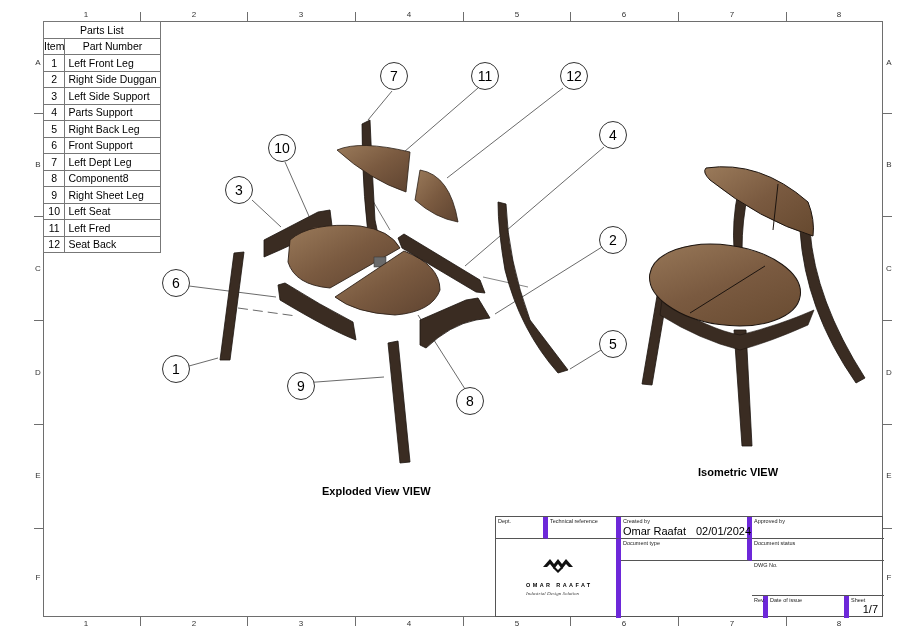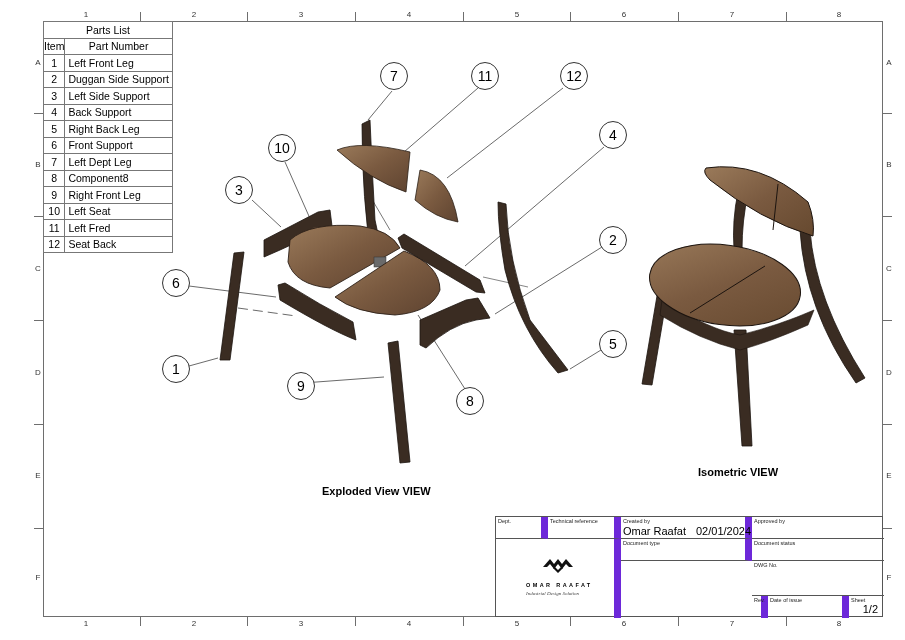--- a/index.html
+++ b/index.html
@@ -16,21 +16,21 @@
   .parts .num { text-align:center; width:26px; padding:0; }
   .parts th { text-align:center; }
 
   
   .balloon { position:absolute; width:28px; height:28px; border:1px solid #333; border-radius:50%; background:#fff; box-sizing:border-box; font-size:14px; display:flex; align-items:center; justify-content:center; }
 
   .view-label { position:absolute; font-size:11px; font-weight:bold; }
 
   
   .tb { position:absolute; left:495px; top:516px; width:388px; height:101px; border:1px solid #555; box-sizing:border-box; }
-  .tb-cell { position:absolute; border-right:7px solid #6d28d9; border-bottom:1px solid #555; box-sizing:border-box; }
+  .tb-cell { position:absolute; border-right:5px solid #6d28d9; border-bottom:1px solid #555; box-sizing:border-box; }
   .tb-cap { position:absolute; left:2px; top:1px; font-size:5.5px; color:#222; }
   .tb-val { position:absolute; font-size:12px; }
   .tb-big { position:absolute; font-size:15px; line-height:16px; }
 </style>
 </head>
 <body>
 
 <div class="frame"></div>
 
 <div>
@@ -109,49 +109,49 @@
   <tr>
     <th class="num">Item</th>
     <th>Part Number</th>
   </tr>
   <tr>
         <td class="num">1</td>
         <td>Left Front Leg</td>
       </tr>
   <tr>
         <td class="num">2</td>
-        <td>Duggan Side Support</td>
+        <td>Right Side Duggan</td>
       </tr>
   <tr>
         <td class="num">3</td>
         <td>Left Side Support</td>
       </tr>
   <tr>
         <td class="num">4</td>
-        <td>Back Support</td>
+        <td>Parts Support</td>
       </tr>
   <tr>
         <td class="num">5</td>
         <td>Right Back Leg</td>
       </tr>
   <tr>
         <td class="num">6</td>
         <td>Front Support</td>
       </tr>
   <tr>
         <td class="num">7</td>
         <td>Left Dept Leg</td>
       </tr>
   <tr>
         <td class="num">8</td>
         <td>Component8</td>
       </tr>
   <tr>
         <td class="num">9</td>
-        <td>Right Front Leg</td>
+        <td>Right Sheet Leg</td>
       </tr>
   <tr>
         <td class="num">10</td>
         <td>Left Seat</td>
       </tr>
   <tr>
         <td class="num">11</td>
         <td>Left Fred</td>
       </tr>
   <tr>
@@ -297,15 +297,15 @@
   </div>
 
   <div class="tb-cell" style="left:256px;top:79px;width:16px;height:22px;border-bottom:none">
     <span class="tb-cap">Rev.</span>
   </div>
   <div class="tb-cell" style="left:272px;top:79px;width:81px;height:22px;border-bottom:none">
     <span class="tb-cap">Date of issue</span>
   </div>
   <div class="tb-cell" style="left:353px;top:79px;width:35px;height:22px;border-bottom:none;border-right:none">
     <span class="tb-cap">Sheet</span>
-    <span class="tb-val" style="right:6px;top:7px;font-size:11px">1/2</span>
+    <span class="tb-val" style="right:6px;top:7px;font-size:11px">1/7</span>
   </div>
 </div>
 
 </body></html>

